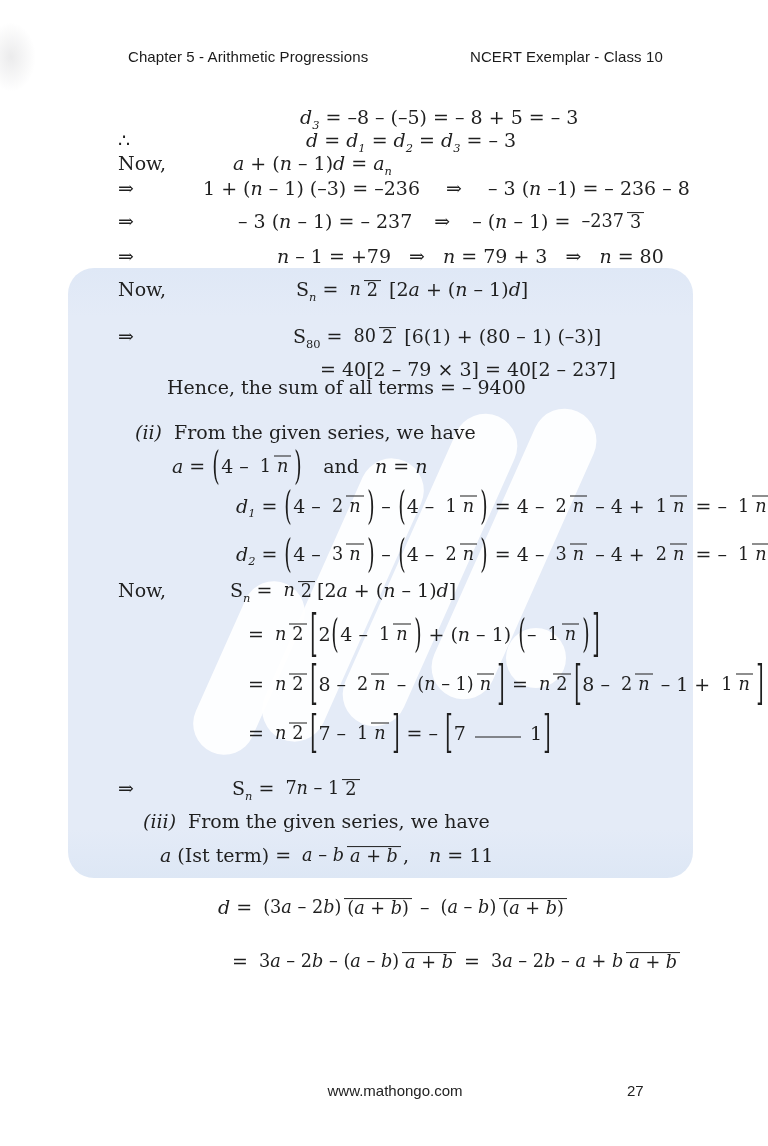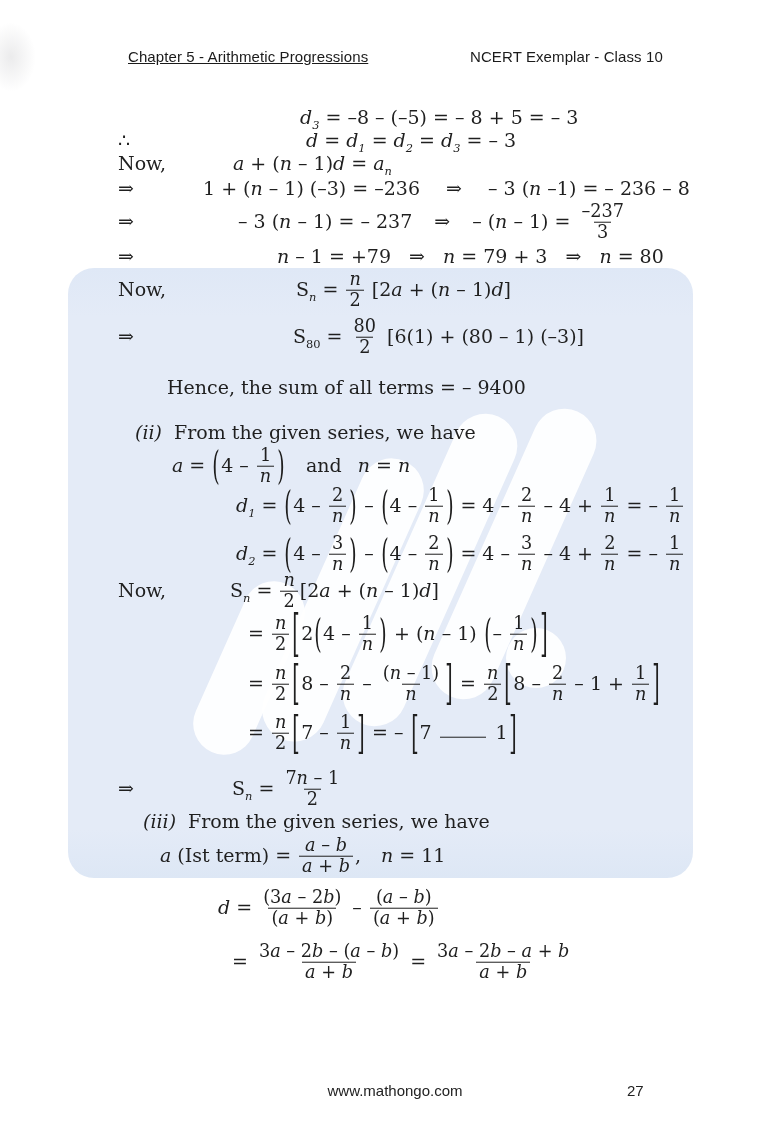--- a/index.html
+++ b/index.html
@@ -13,21 +13,21 @@
     font-family:"DejaVu Serif",serif;color:var(--text);
   }
   .smudge{
     position:absolute;left:-14px;top:22px;width:50px;height:70px;border-radius:50%;
     background:radial-gradient(ellipse at center,rgba(60,60,70,0.10),rgba(60,60,70,0) 70%);
   }
   .hdr{
     position:absolute;top:48px;font-family:"Liberation Sans",sans-serif;
     font-size:15px;color:#1b1b1b;letter-spacing:0.1px;white-space:pre;
   }
-  .hdr-left{left:128px;text-decoration:underline;}
+  .hdr-left{left:128px;}
   .hdr-right{left:470px;}
   .highlight-panel{
     position:absolute;left:68px;top:268px;width:625px;height:610px;border-radius:26px;
     background:linear-gradient(180deg,#dfe8f6 0%,var(--highlight) 8%,var(--highlight) 92%,#dde7f5 100%);
     overflow:hidden;
   }
   .wm{position:absolute;background:var(--wm);border-radius:44px;}
   .wm1{left:150px;top:308px;width:62px;height:184px;transform:rotate(24deg);}
   .wm2{left:243px;top:180px;width:64px;height:304px;transform:rotate(24deg);}
   .wm3{left:330px;top:134px;width:64px;height:336px;transform:rotate(24deg);}
@@ -36,21 +36,21 @@
   #math-layer{position:absolute;left:0;top:0;width:768px;height:1146px;}
   .mlabel,.mbody{
     position:absolute;transform:translateY(-50%);
     font-size:19px;line-height:1.15;color:var(--text);
   }
   .mbody{display:inline-flex;align-items:center;}
   .tr,.ti{white-space:pre;}
   .ti{font-style:italic;}
   sub.sx{font-size:0.60em;line-height:0;}
   .frac{
-    display:inline-flex;flex-direction:column;align-items:center;
+    display:inline-flex;flex-direction:row;align-items:center;
     font-size:0.93em;line-height:1.12;margin:0 2px;text-align:left;
   }
   .frac .num{display:block;padding:0 3px;white-space:pre;}
   .frac .den{display:block;padding:0 3px;border-top:1.3px solid var(--text);white-space:pre;}
   .big{
     display:inline-flex;align-items:center;margin:0 1px;
     font-size:20px;font-weight:400;
   }
   .spc{display:inline-block;height:1px;}
   .ulx{height:0;border-top:1.7px solid var(--text);align-self:center;margin:0 9px;position:relative;top:4px;}
@@ -166,20 +166,23 @@
       <div class="mlabel" style="left: 118px; top: 337px;">⇒</div>
       <div class="mbody" style="left: 293px; top: 337px;">
         <span class="tr">S<sub class="sx tr">80</sub></span>
         <span class="tr"> = </span>
         <span class="frac">
           <span class="num"><span class="tr">80</span></span>
           <span class="den"><span class="tr">2</span></span>
         </span>
         <span class="tr"> [6(1) + (80 – 1) (–3)]</span>
       </div>
+      <div class="mbody" style="left: 320px; top: 370px;">
+        <span class="tr">= 40[2 – 79 × 3] = 40[2 – 237]</span>
+      </div>
       <div class="mbody" style="left: 167px; top: 388px;">
         <span class="tr">Hence, the sum of all terms = – 9400</span>
       </div>
       <div class="mbody" style="left: 135px; top: 433px;">
         <span class="ti">(ii)</span>
         <span class="spc" style="width: 12px;"></span>
         <span class="tr">From the given series, we have</span>
       </div>
       <div class="mbody" style="left: 172px; top: 466px;">
         <span class="ti">a</span>

